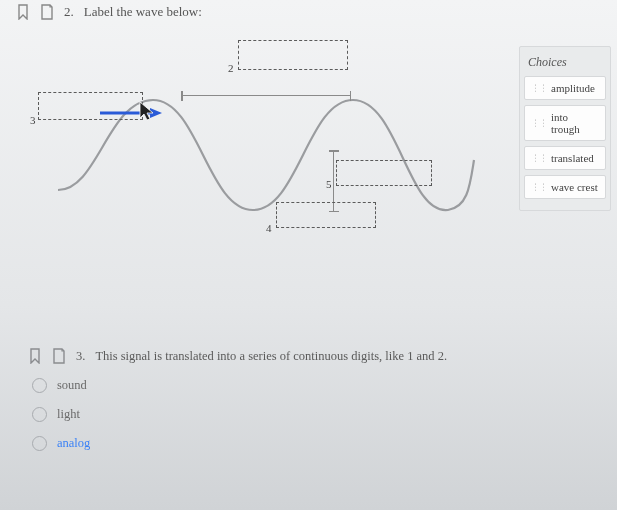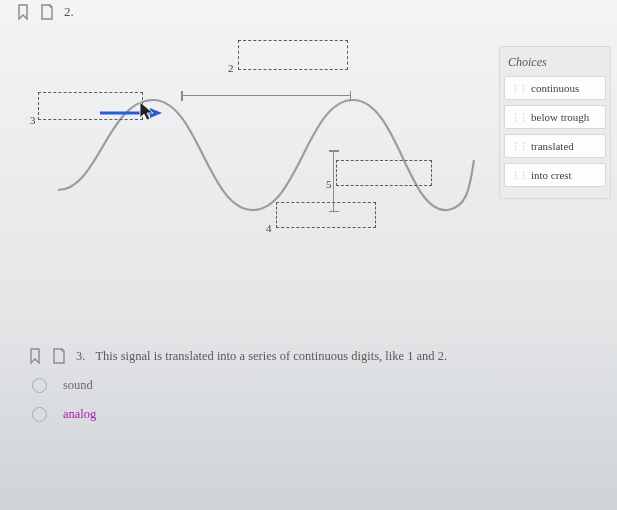--- a/index.html
+++ b/index.html
@@ -76,21 +76,21 @@
     left: -5px;
   }
   .v-span::before { top: 0; }
   .v-span::after { bottom: 0; }
 
   
   .choices {
     position: absolute;
     top: 46px;
     right: 6px;
-    width: 112px;
+    width: 92px;
     background: #e9ebec;
     border: 1px solid #d7d9db;
     border-radius: 2px;
     padding: 6px 4px;
   }
   .choices-title {
     font-style: italic;
     font-size: 12px;
     color: #555;
     padding: 2px 4px 6px 4px;
@@ -125,50 +125,51 @@
     display: flex;
     align-items: center;
     gap: 10px;
     font-size: 12.5px;
     color: #5a5a5a;
     margin-bottom: 14px;
   }
   .option-row {
     display: flex;
     align-items: center;
-    gap: 16px;
+    gap: 10px;
     margin: 0 0 14px 4px;
     font-size: 12.5px;
     color: #6b6b6b;
   }
   .radio {
     width: 15px; height: 15px;
     border: 1.5px solid #a8abaf;
     border-radius: 50%;
     background: transparent;
     flex-shrink: 0;
   }
-  .q3 .option-row:last-child { color: #a21caf; }
+  .q3 .option-row:last-child { color: #3b82f6; }
 </style>
 </head>
 <body>
 
 <div class="q-header">
   <span class="icon-bookmark">
     <svg width="14" height="16" viewBox="0 0 14 16">
         <path d="M3 1 H11 V15 L7 11 L3 15 Z" fill="none" stroke="#888" stroke-width="1.4"></path>
       </svg>
   </span>
   <span class="icon-note">
     <svg width="14" height="16" viewBox="0 0 14 16">
         <path d="M2 1 H10 L12 3 V15 H2 Z" fill="none" stroke="#888" stroke-width="1.4"></path>
         <path d="M10 1 V3 H12" fill="none" stroke="#888" stroke-width="1.2"></path>
       </svg>
   </span>
   <span>2.</span>
+  <span>Label the wave below:</span>
 </div>
 
 <div class="diagram">
   <svg class="wave" width="460" height="220" viewBox="0 0 460 220">
     <path d="M20 150
              C 60 150, 70 60, 115 60
              C 160 60, 170 170, 215 170
              C 260 170, 270 60, 315 60
              C 360 60, 370 175, 410 170
              C 430 167, 432 145, 436 120" fill="none" stroke="#9a9c9f" stroke-width="2.2"></path>
@@ -197,33 +198,33 @@
   <div class="num-label" style="top:138px; left:288px;">5</div>
 
   <div class="dashed-box" style="top:162px; left:238px; width:100px; height:26px;"></div>
   <div class="num-label" style="top:182px; left:228px;">4</div>
 </div>
 
 <div class="choices">
   <div class="choices-title">Choices</div>
   <div class="choice-chip">
     <span class="grip">⋮⋮</span>
-    <span>continuous</span>
-  </div>
-  <div class="choice-chip">
-    <span class="grip">⋮⋮</span>
-    <span>below trough</span>
+    <span>amplitude</span>
+  </div>
+  <div class="choice-chip">
+    <span class="grip">⋮⋮</span>
+    <span>into trough</span>
   </div>
   <div class="choice-chip">
     <span class="grip">⋮⋮</span>
     <span>translated</span>
   </div>
   <div class="choice-chip">
     <span class="grip">⋮⋮</span>
-    <span>into crest</span>
+    <span>wave crest</span>
   </div>
 </div>
 
 <div class="q3">
   <div class="q3-header">
     <span class="icon-bookmark">
       <svg width="14" height="16" viewBox="0 0 14 16">
           <path d="M3 1 H11 V15 L7 11 L3 15 Z" fill="none" stroke="#8a8c8f" stroke-width="1.4"></path>
         </svg>
     </span>
@@ -236,15 +237,19 @@
     <span>3.</span>
     <span>This signal is translated into a series of continuous digits, like 1 and 2.</span>
   </div>
 
   <div class="option-row">
     <span class="radio"></span>
     <span>sound</span>
   </div>
   <div class="option-row">
     <span class="radio"></span>
+    <span>light</span>
+  </div>
+  <div class="option-row">
+    <span class="radio"></span>
     <span>analog</span>
   </div>
 </div>
 
 </body></html>

